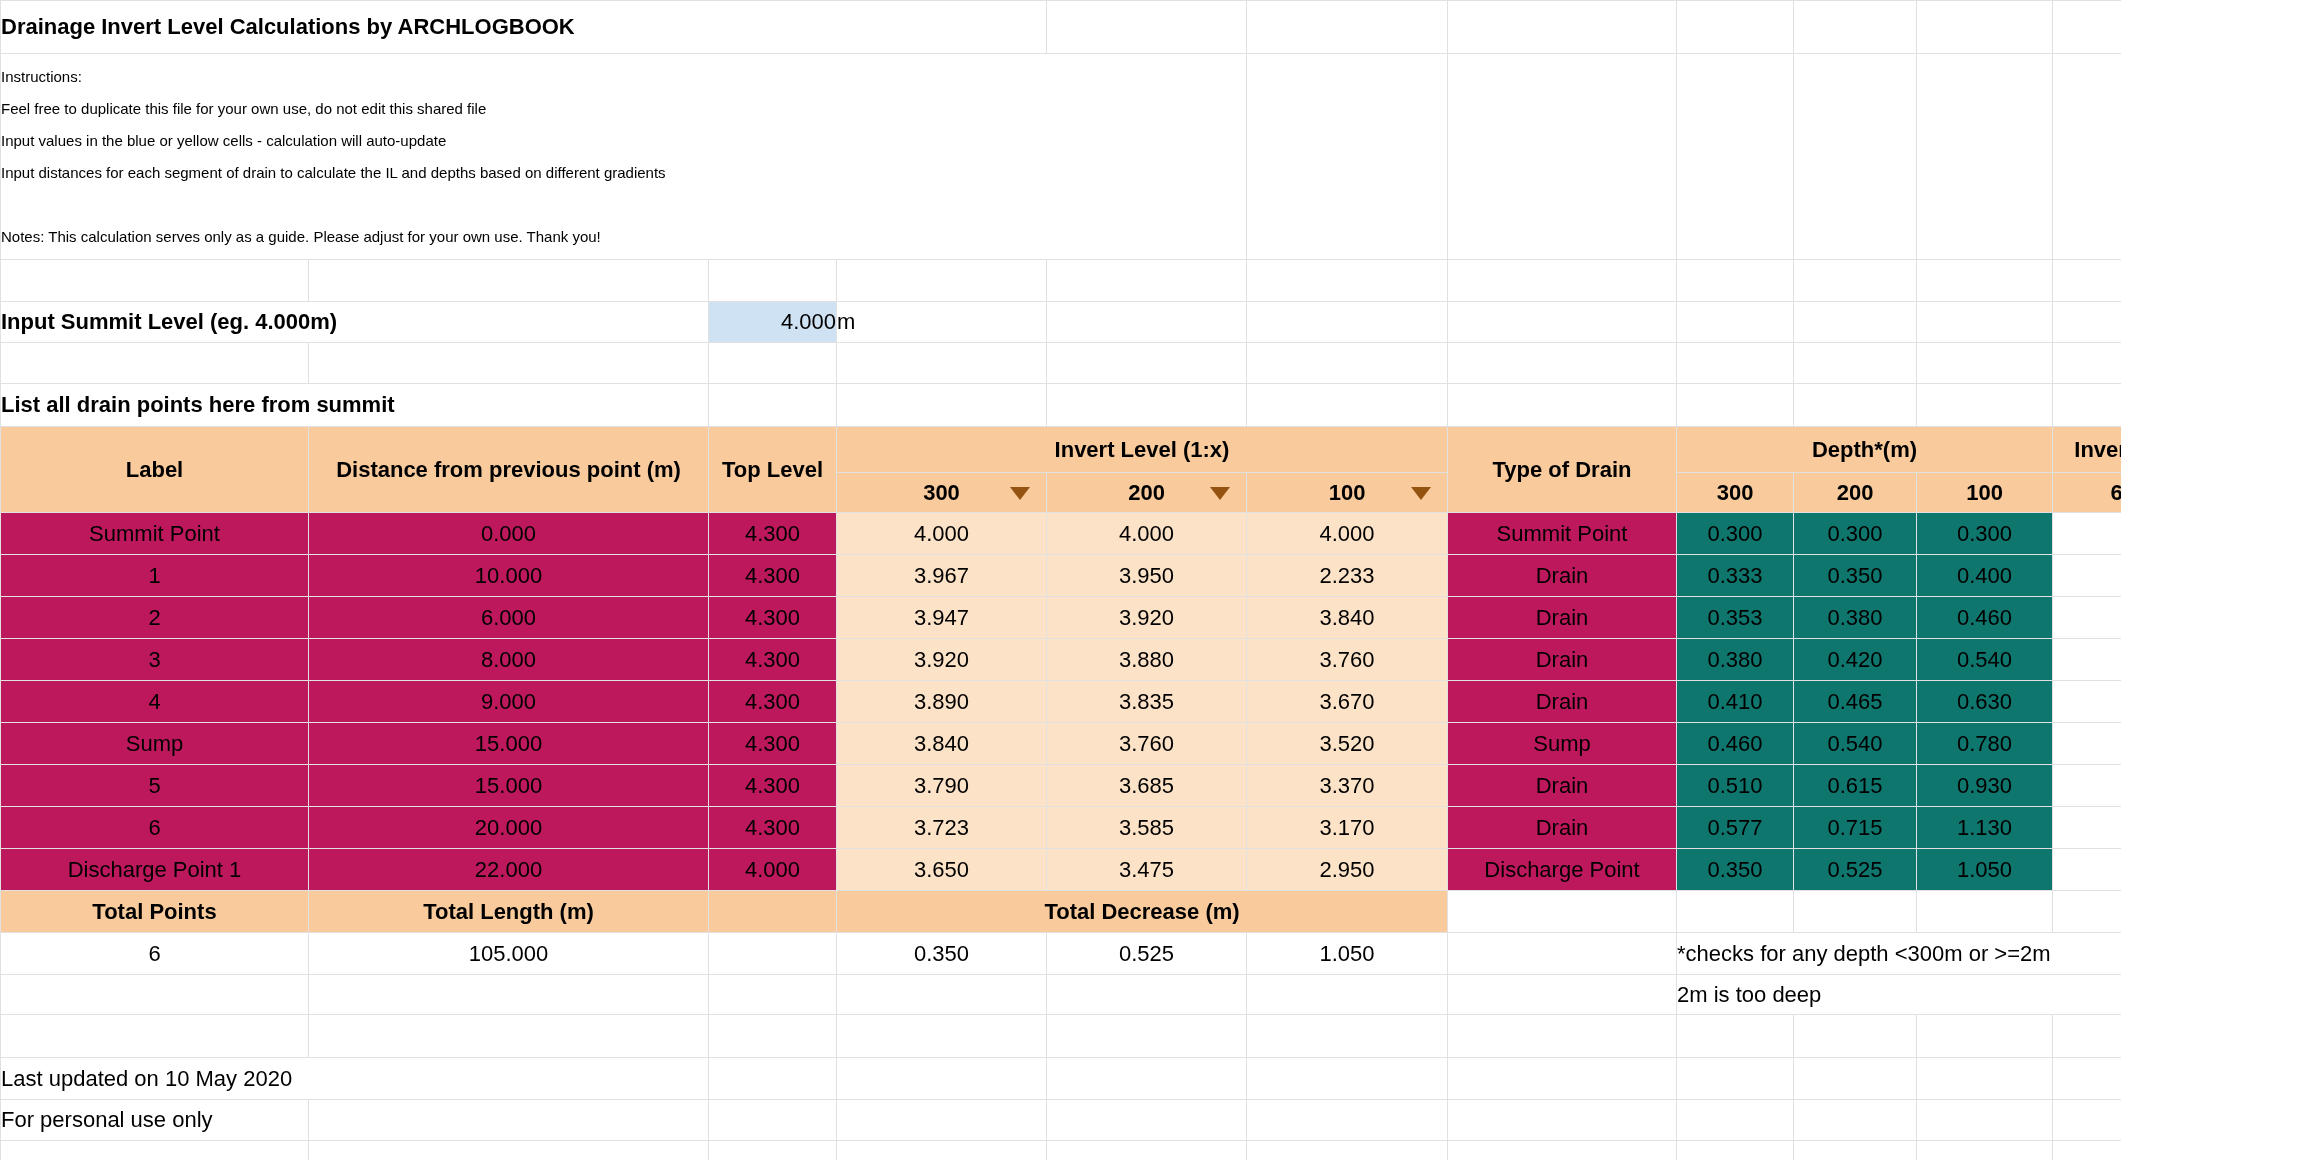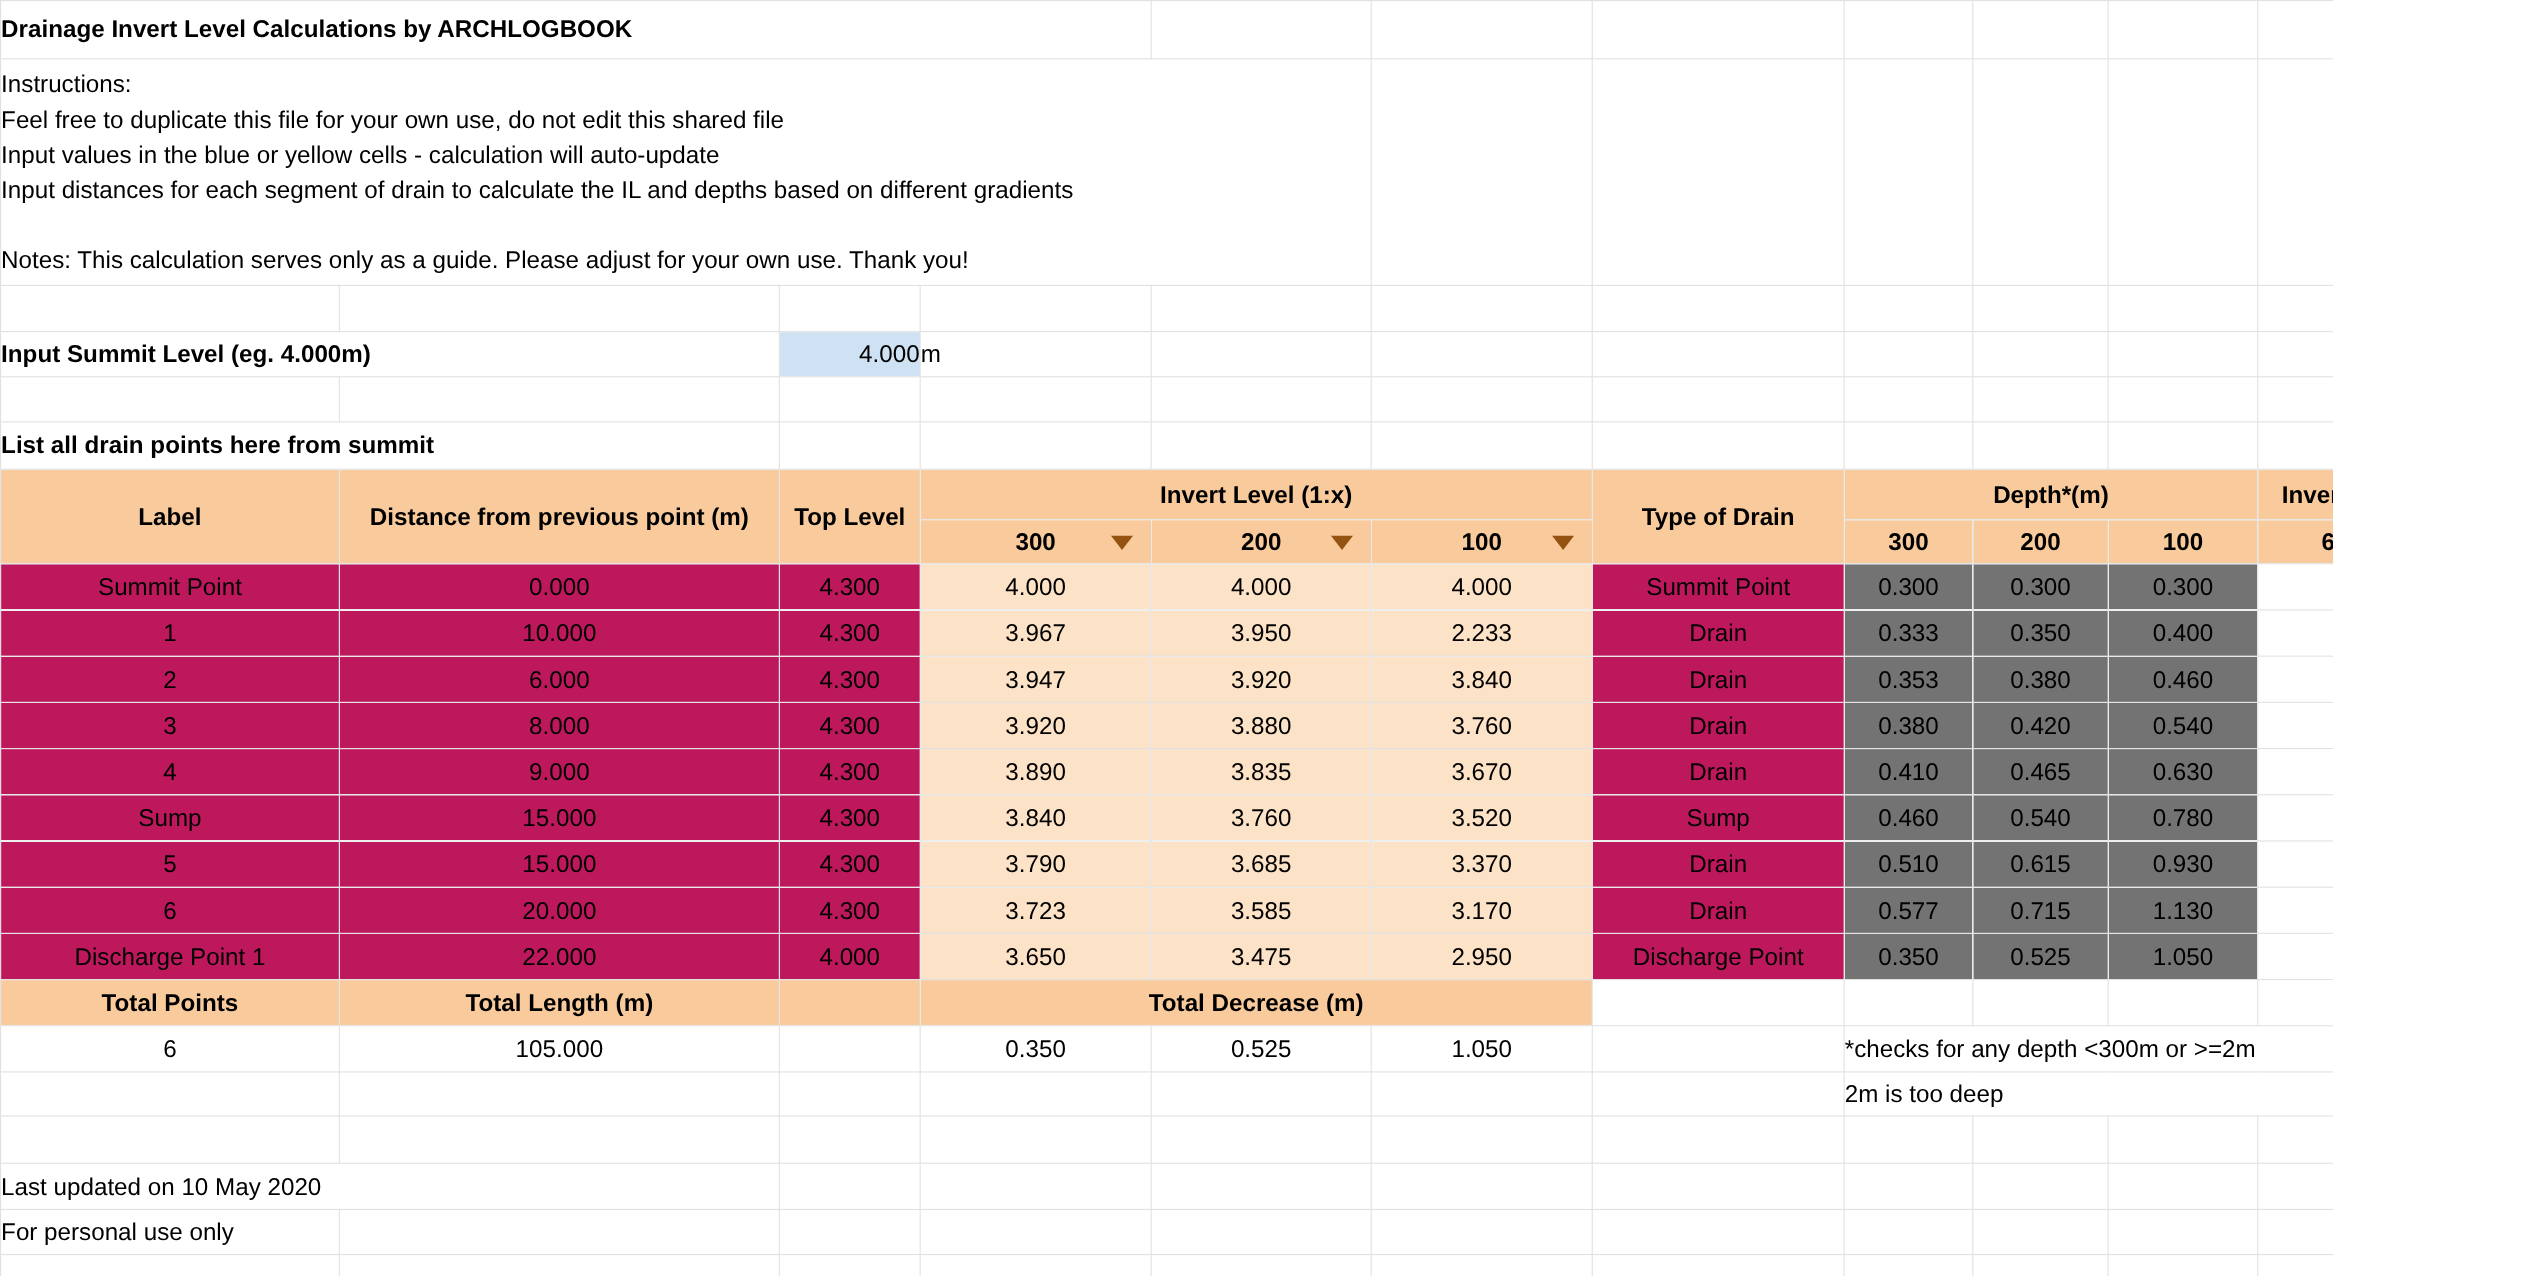--- a/index.html
+++ b/index.html
@@ -12,26 +12,26 @@
     font-size:22px; color:#000;
     vertical-align:middle; padding:0;
     overflow:hidden; white-space:nowrap;
   }
   
   .b { border:2px solid #000; }
   .bt { border-top-width:3px; border-top-color:#000; border-top-style:solid; }
   .hdr { background:#f9cb9c; font-weight:700; text-align:center; }
   .c-blue { background:#be185d; text-align:center; }
   .c-or  { background:#fce2c6; text-align:center; }
-  .c-grn { background:#737373; text-align:center; }
+  .c-grn { background:#0f766e; text-align:center; }
   .c-wht { background:#ffffff; text-align:center; }
   .vbot { vertical-align:bottom; padding-bottom:10px; }
   .title-cell { font-size:33px; font-weight:700; padding-left:7px; }
   .instr { vertical-align:top; padding:9px 0 0 7px; }
-  .ins-line { height:32px; line-height:32px; font-size:22px; }
+  .ins-line { height:32px; line-height:32px; font-size:15px; }
   .lbl { font-weight:700; padding-left:7px; }
   .txt { padding-left:7px; }
   .input-cell { background:#cfe2f3; border:3px solid #000; text-align:right; padding-right:10px; }
   .unit { padding-left:8px; }
   .dd { position:relative; }
   .dd-arrow {
     position:absolute; right:16px; top:50%; margin-top:-6px;
     width:0; height:0;
     border-left:10px solid transparent; border-right:10px solid transparent;
     border-top:13px solid #945310;

